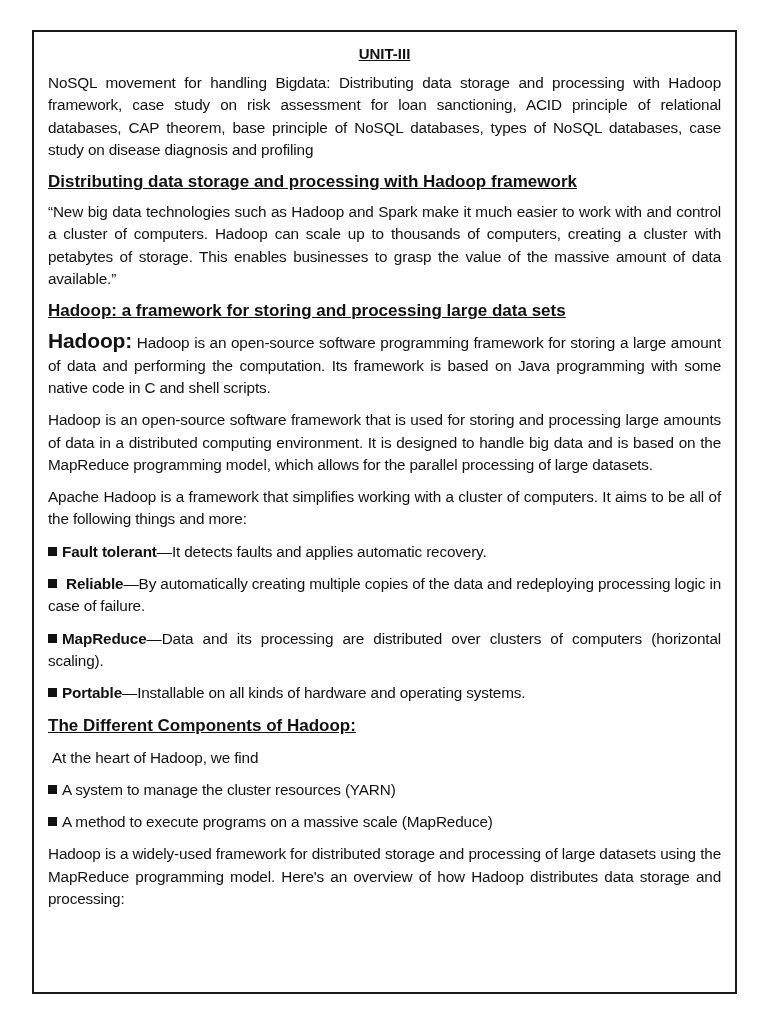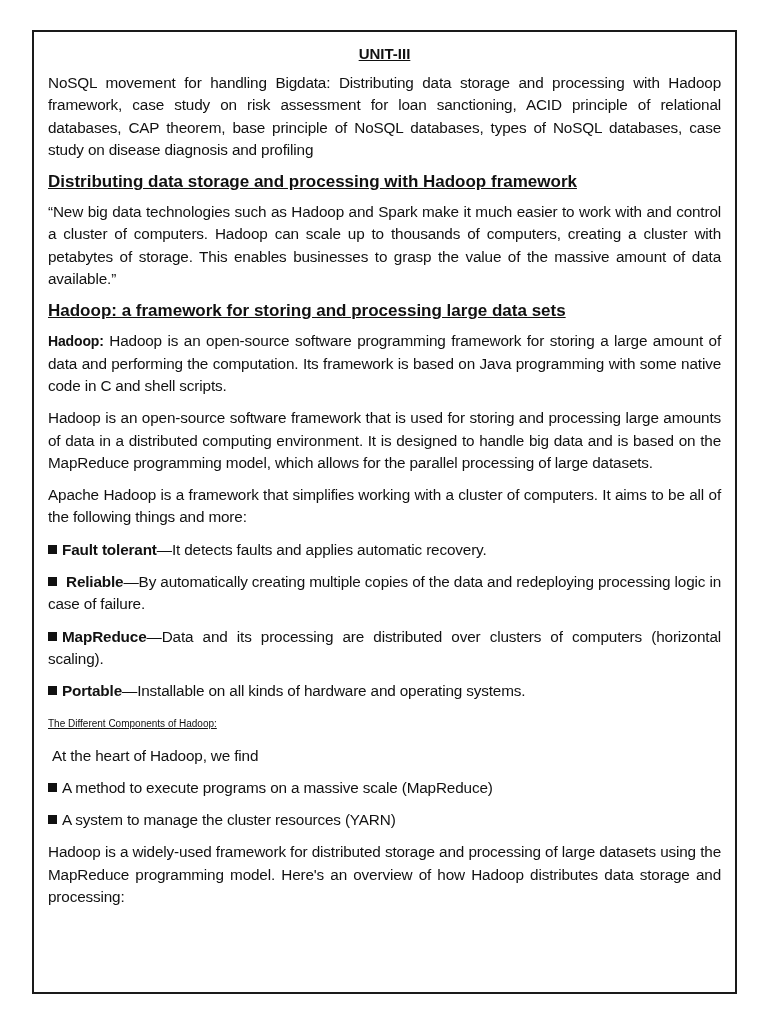--- a/index.html
+++ b/index.html
@@ -47,29 +47,29 @@
   }
   .para { margin-bottom: 10px; }
   .section-heading {
     font-weight: bold;
     text-decoration: underline;
     font-size: 17px;
     line-height: 22px;
     margin: 2px 0 8px 0;
   }
   .sub-heading {
-    font-weight: normal;
+    font-weight: bold;
     text-decoration: underline;
-    font-size: 10px;
+    font-size: 17px;
     line-height: 22px;
     margin: 0 0 10px 0;
   }
   .lead-bold {
     font-weight: bold;
-    font-size: 14px;
+    font-size: 21px;
   }
   .bullet {
     margin-bottom: 10px;
   }
   .bullet-icon {
     display: inline-block;
     width: 9px;
     height: 9px;
     background: #111111;
     margin-right: 5px;
@@ -107,20 +107,20 @@
 
     <p class="bullet"><span class="bullet-icon"></span><span class="term">MapReduce</span><span>—Data and its processing are distributed over clusters of computers (horizontal scaling).</span></p>
 
     <p class="bullet"><span class="bullet-icon"></span><span class="term">Portable</span><span>—Installable on all kinds of hardware and operating systems.</span></p>
 
     <div class="sub-heading">The Different Components of Hadoop:</div>
 
     <p class="para indent-1">At the heart of Hadoop, we find</p>
 
 
+    <p class="bullet"><span class="bullet-icon"></span><span>A system to manage the cluster resources (YARN)</span></p>
+
     <p class="bullet"><span class="bullet-icon"></span><span>A method to execute programs on a massive scale (MapReduce)</span></p>
-
-    <p class="bullet"><span class="bullet-icon"></span><span>A system to manage the cluster resources (YARN)</span></p>
 
     <p class="para">Hadoop is a widely-used framework for distributed storage and processing of large datasets using the MapReduce programming model. Here's an overview of how Hadoop distributes data storage and processing:</p>
 
   </div>
 </div>
 
 </body></html>

